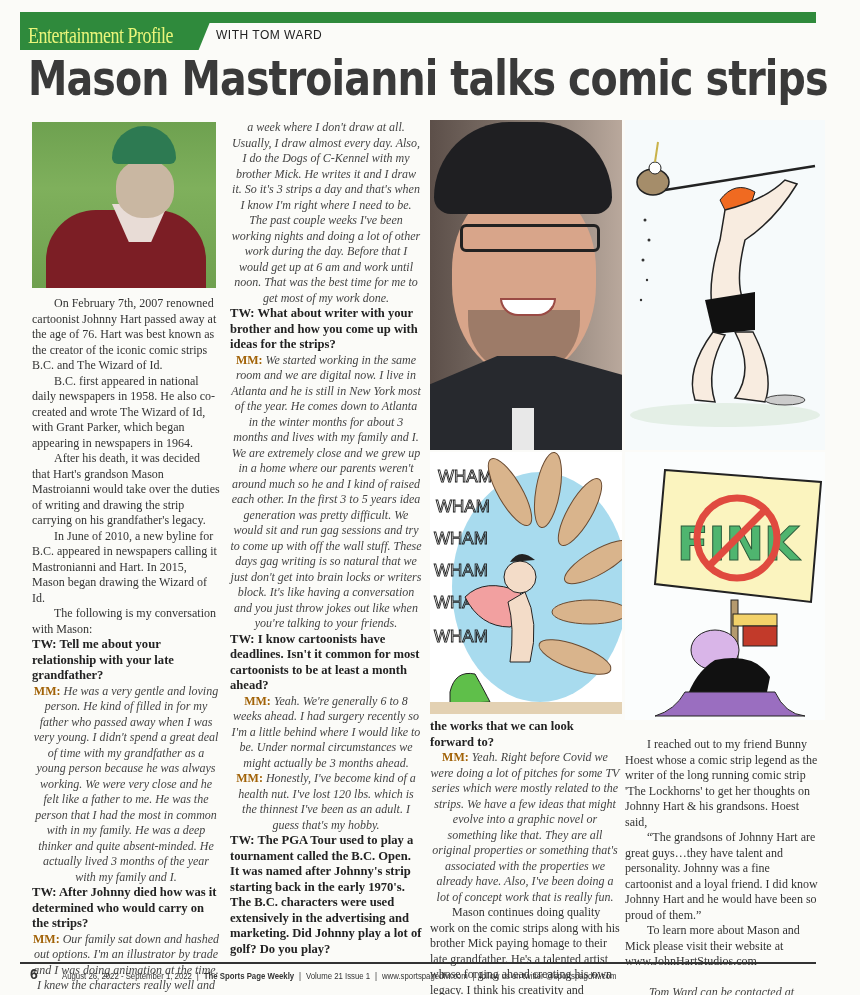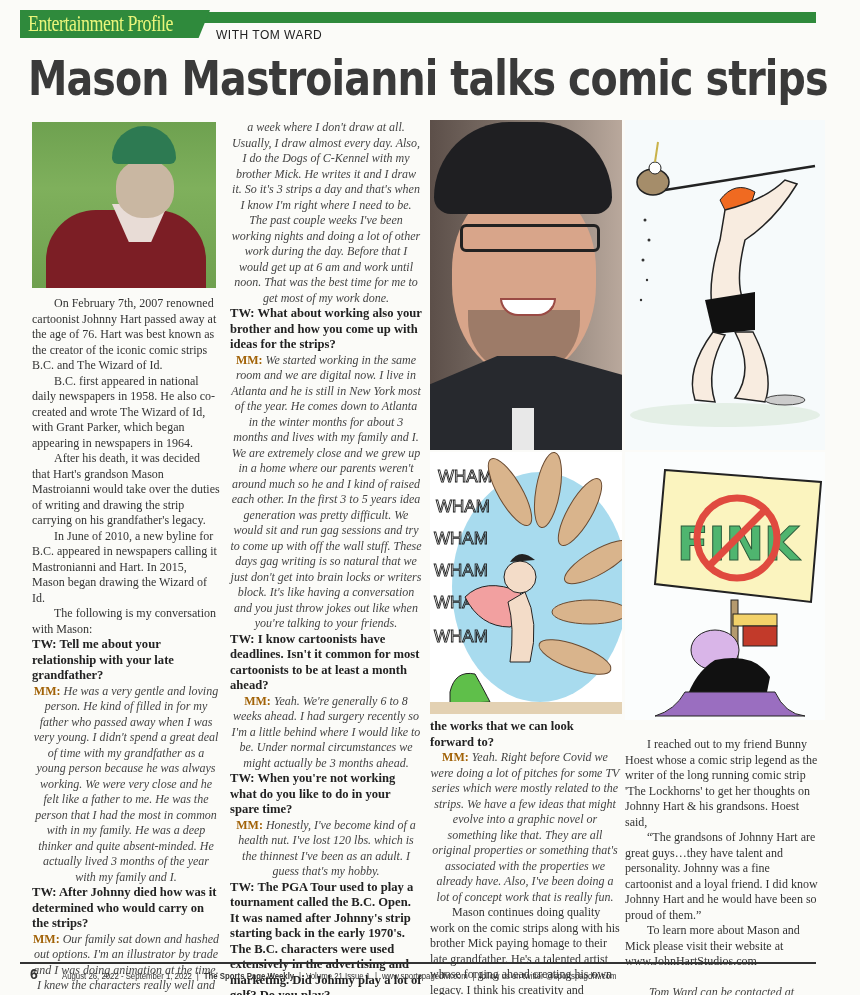--- a/index.html
+++ b/index.html
@@ -2,21 +2,21 @@
 <html><head>
 <meta charset="utf-8">
 <style>
   html, body { margin:0; padding:0; background:#fbfbf8; }
   body { width:860px; height:995px; position:relative; overflow:hidden;
          font-family:"Liberation Serif", serif; color:#2a2a2a; }
   .page { position:absolute; left:0; top:0; width:860px; height:995px; }
 
   
   .green-bar { position:absolute; left:20px; top:12px; width:796px; height:11px; background:#2f8a3c; }
-  .kicker { position:absolute; left:20px; top:10px; height:28px; width:190px;
+  .kicker { position:absolute; left:20px; top:22px; height:28px; width:190px;
             background:#2f8a3c; clip-path:polygon(0 0,100% 0,94% 100%,0 100%); }
   .kicker span { position:absolute; left:8px; top:1px; font-family:"Liberation Serif", serif;
                  font-size:23px; color:#e9f57a; letter-spacing:-0.6px; transform:scaleX(0.78);
                  transform-origin:left center; white-space:nowrap; }
   .byline { position:absolute; left:216px; top:28px; font-family:"Liberation Sans", sans-serif;
             font-size:12px; color:#222; letter-spacing:0.5px; }
   .headline { position:absolute; left:28px; top:50px; width:800px; font-family:"DejaVu Sans", sans-serif;
               font-weight:bold; font-size:46px; color:#3a3a3a; letter-spacing:-1px;
               transform:scaleX(0.86) scaleY(1.05); transform-origin:left top; white-space:nowrap; }
 
@@ -99,25 +99,24 @@
       <p class="ind">After his death, it was decided that Hart's grandson Mason Mastroianni would take over the duties of writing and drawing the strip carrying on his grandfather's legacy.</p>
       <p class="ind">In June of 2010, a new byline for B.C. appeared in newspapers calling it Mastronianni and Hart. In 2015, Mason began drawing the Wizard of Id.</p>
       <p class="ind">The following is my conversation with Mason:</p>
       <p class="q">TW: Tell me about your relationship with your late grandfather?</p>
       <p class="a"><b>MM:</b> He was a very gentle and loving person. He kind of filled in for my father who passed away when I was very young. I didn't spend a great deal of time with my grandfather as a young person because he was always working. We were very close and he felt like a father to me. He was the person that I had the most in common with in my family. He was a deep thinker and quite absent-minded. He actually lived 3 months of the year with my family and I.</p>
       <p class="q">TW: After Johnny died how was it determined who would carry on the strips?</p>
       <p class="a"><b>MM:</b> Our family sat down and hashed out options. I'm an illustrator by trade and I was doing animation at the time. I knew the characters really well and I'm a decent ghost, so I'm able to pick up things pretty quickly. It was just a natural fit so the syndicate said yes and we just picked up from there on.</p>
     </div>
   <div class="col c2" id="col2">
       <p class="a">a week where I don't draw at all. Usually, I draw almost every day. Also, I do the Dogs of C-Kennel with my brother Mick. He writes it and I draw it.  So it's 3 strips a day and that's when I know I'm right where I need to be. The past couple weeks I've been working nights and doing a lot of other work during the day. Before that I would get up at 6 am and work until noon. That was the best time for me to get most of my work done.</p>
-      <p class="q">TW: What about working also your brother and how you come up with ideas for the strips?</p>
+      <p class="q">TW: What about writer with your brother and how you come up with ideas for the strips?</p>
       <p class="a"><b>MM:</b> We started working in the same room and we are digital now. I live in Atlanta and he is still in New York most of the year. He comes down to Atlanta in the winter months for about 3 months and lives with my family and I. We are extremely close and we grew up in a home where our parents weren't around much so he and I kind of raised each other. In the first 3 to 5 years idea generation was pretty difficult. We would sit and run gag sessions and try to come up with off the wall stuff. These days gag writing is so natural that we just don't get into brain locks or writers block. It's like having a conversation and you just throw jokes out like when you're talking to your friends.</p>
       <p class="q">TW: I know cartoonists have deadlines. Isn't it common for most cartoonists to be at least a month ahead?</p>
       <p class="a"><b>MM:</b> Yeah. We're generally 6 to 8 weeks ahead. I had surgery recently so I'm a little behind where I would like to be. Under normal circumstances we might actually be 3 months ahead.</p>
-      <p class="q">TW: When you're not working what do you like to do in your spare time?</p>
       <p class="a"><b>MM:</b> Honestly, I've become kind of a health nut. I've lost 120 lbs. which is the thinnest I've been as an adult. I guess that's my hobby.</p>
       <p class="q">TW: The PGA Tour used to play a tournament called the B.C. Open. It was named after Johnny's strip starting back in the early 1970's. The B.C. characters were used extensively in the advertising and marketing. Did Johnny play a lot of golf? Do you play?</p>
     </div>
 
   <div class="photo mason-photo">
     <div class="mason-face"></div>
     <div class="mason-beard"></div>
     <div class="mason-smile"></div>
     <div class="mason-glasses"></div>
     <div class="mason-hat"></div>

